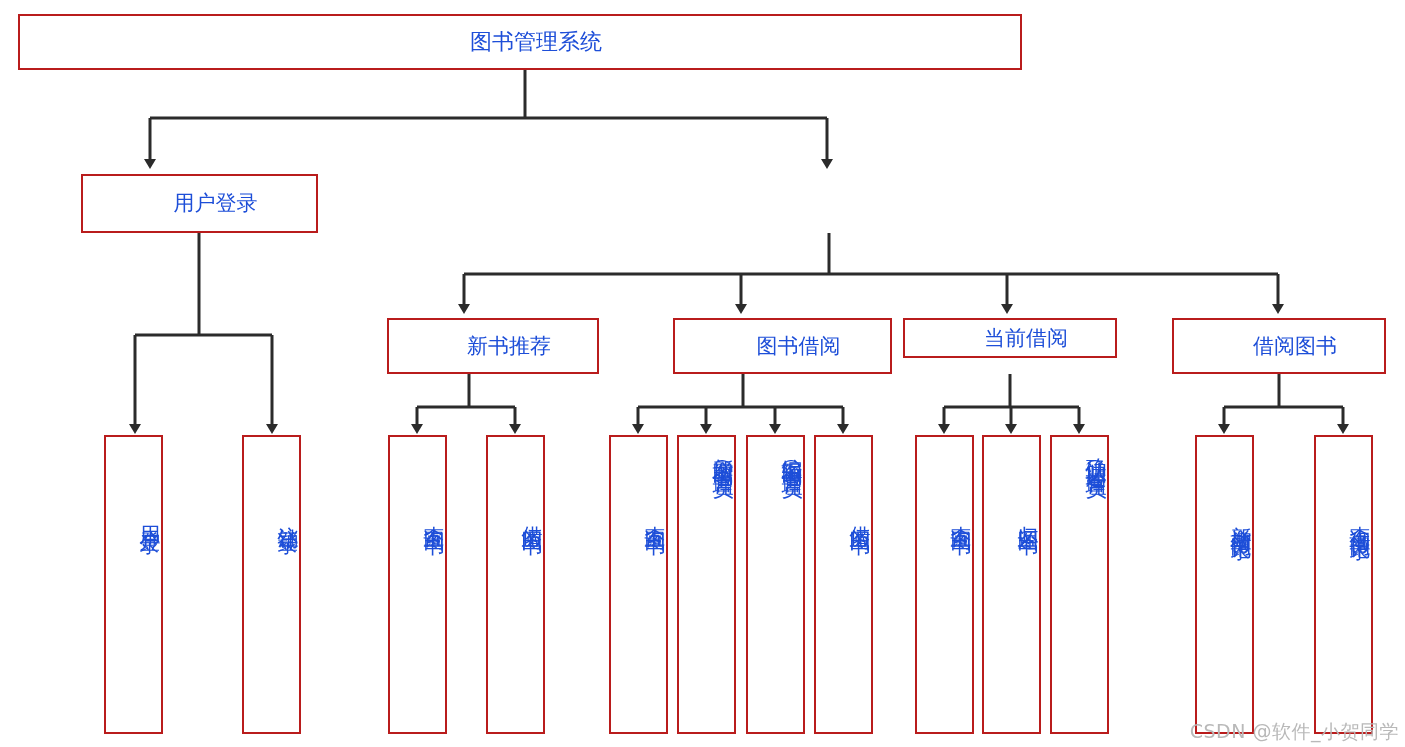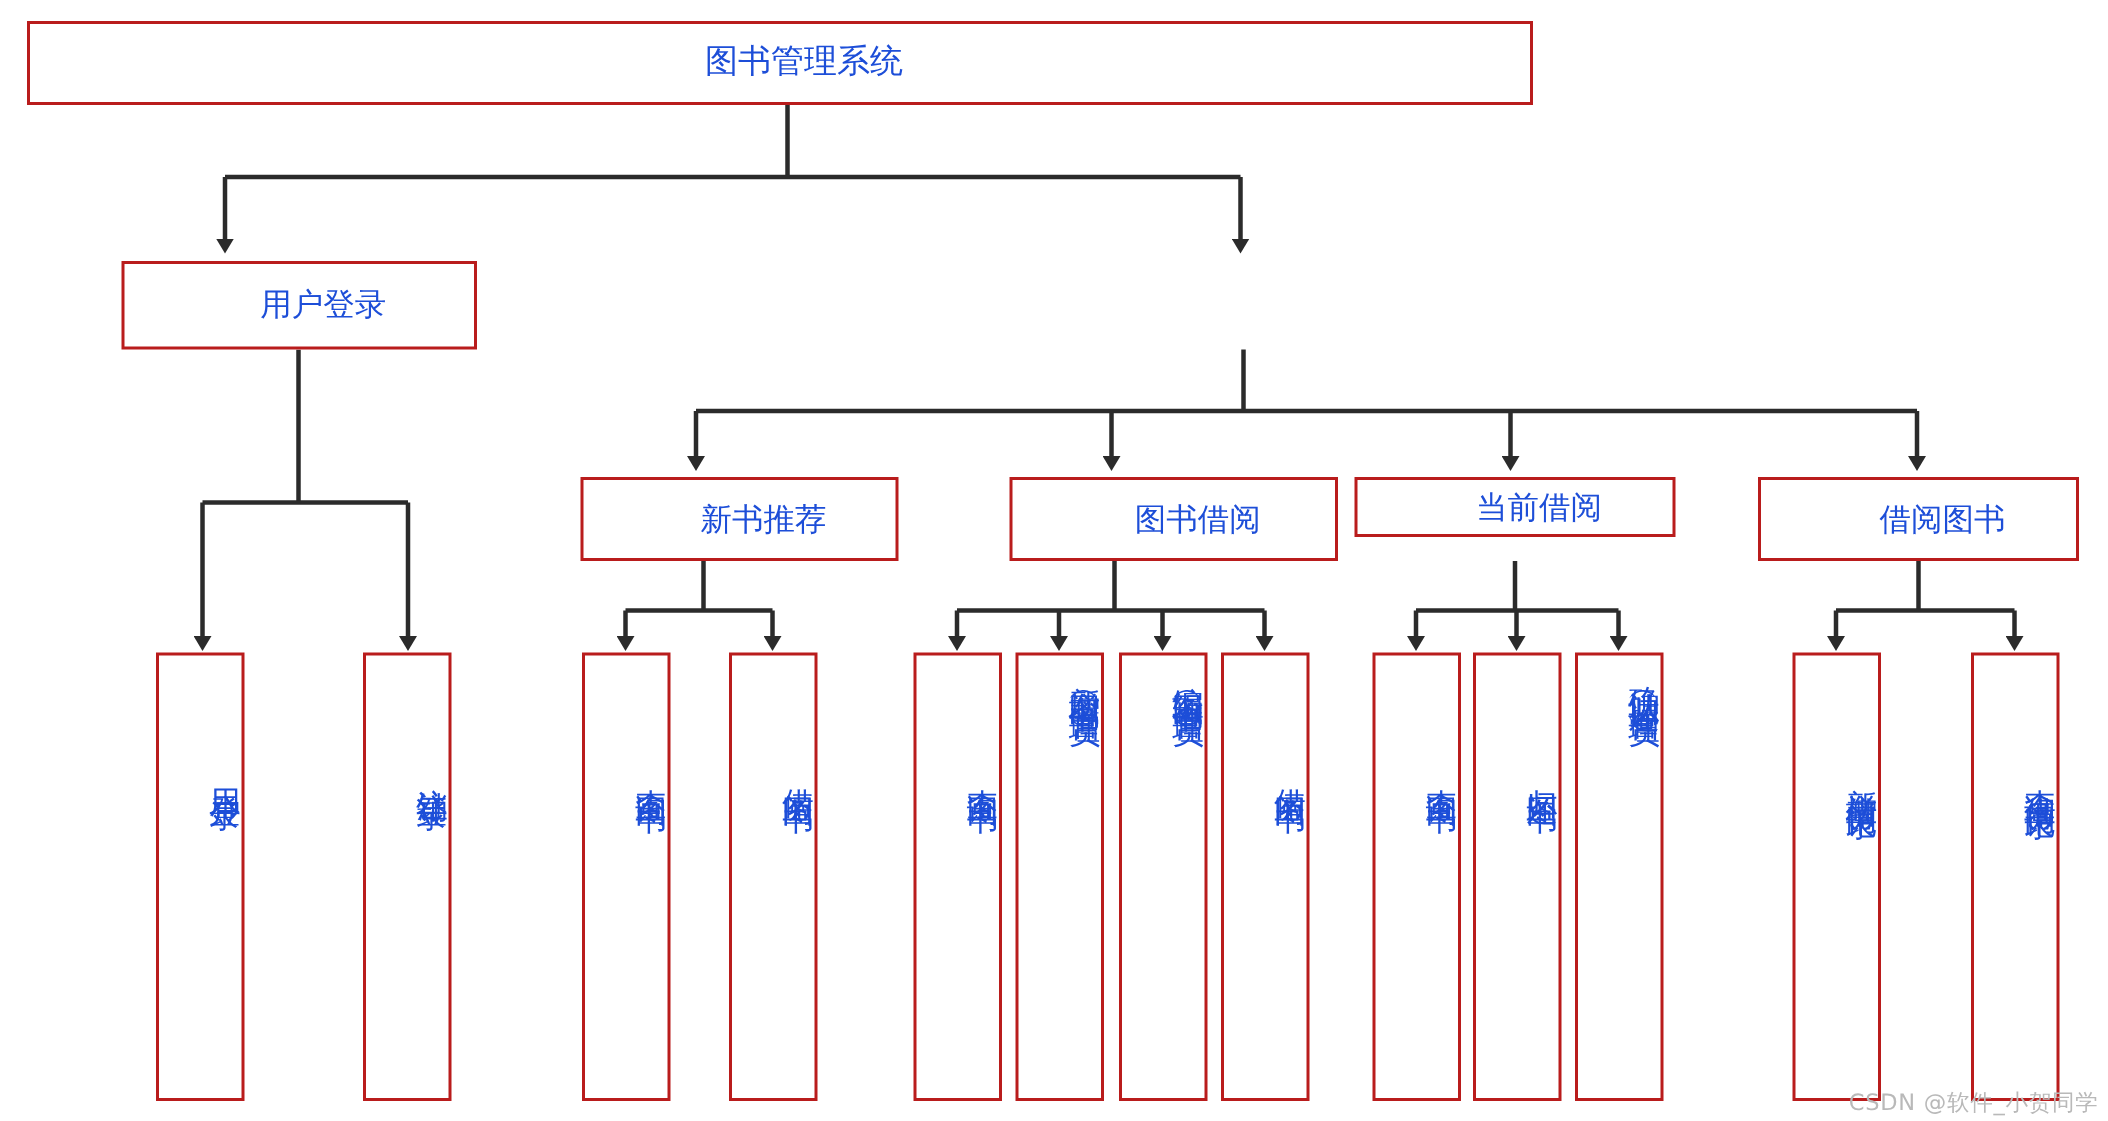--- a/index.html
+++ b/index.html
@@ -66,21 +66,21 @@
   .node.v.mid .label {
     margin-top: 72px;
   }
   .node.v.tall .label {
     margin-top: 4px;
   }
   .watermark {
     position: absolute;
     right: 6px;
     bottom: 2px;
-    font-size: 15px;
+    font-size: 19px;
     color: #b9b9b9;
     letter-spacing: 0.5px;
     z-index: 3;
     white-space: nowrap;
   }
 </style>
 </head>
 <body>
 
 <div id="canvas">

